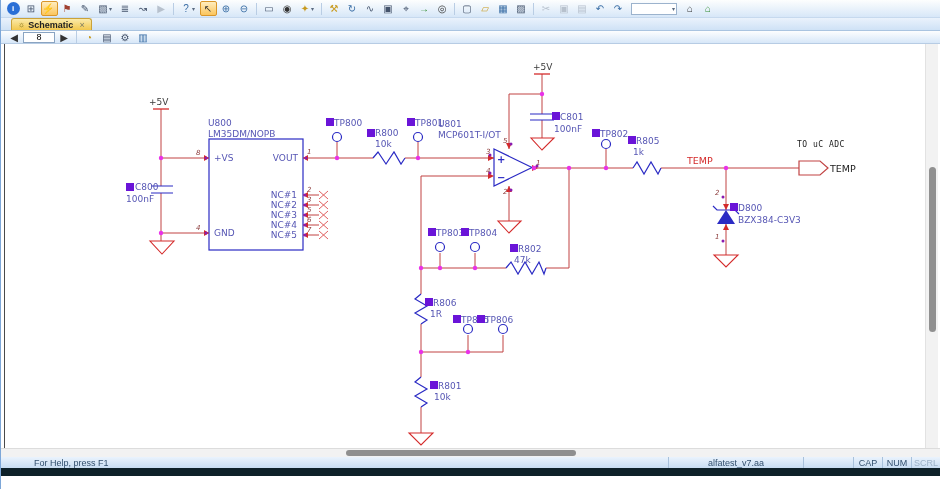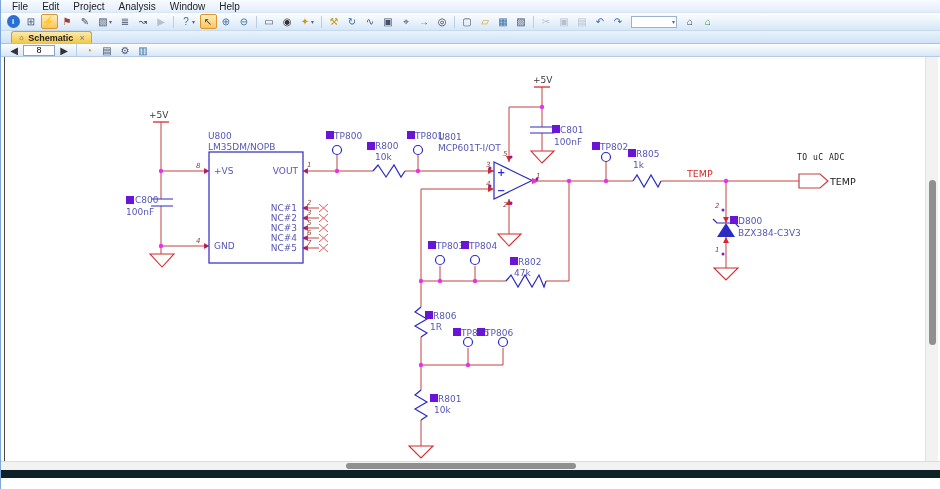--- a/index.html
+++ b/index.html
@@ -71,28 +71,20 @@
   .blk{font-size:9.5px;fill:#1a1a1a}
   .mono{font-size:8px;fill:#1a1a1a;font-family:"DejaVu Sans Mono",monospace;letter-spacing:.5px}
   .end{text-anchor:end}
   .opsign{font-size:10px;fill:#2b2bc4;font-weight:bold}
 </style>
 </head>
 <body>
 
 <div class="app">
 
-  <div class="menubar">
-    <span class="mi">File</span>
-    <span class="mi">Edit</span>
-    <span class="mi">Project</span>
-    <span class="mi">Analysis</span>
-    <span class="mi">Window</span>
-    <span class="mi">Help</span>
-  </div>
 
   <div class="toolbar t1">
     <span class="ti c-info">i</span>
     <span class="ti">⊞</span>
     <span class="ti sel c-gold">⚡</span>
     <span class="ti c-red">⚑</span>
     <span class="ti">✎</span>
     <span class="ti">▧</span>
     <span class="dd">▾</span>
     <span class="ti">≣</span>
@@ -396,15 +388,23 @@
 
     <div class="vscroll">
       <div class="vthumb"></div>
     </div>
   </div>
 
   <div class="hscroll">
     <div class="hthumb"></div>
   </div>
 
+  <div class="statusbar">
+    <span class="sb-help">For Help, press F1</span>
+    <span class="sb-panel sb-file">alfatest_v7.aa</span>
+    <span class="sb-panel sb-empty"></span>
+    <span class="sb-flag">CAP</span>
+    <span class="sb-flag">NUM</span>
+    <span class="sb-flag off">SCRL</span>
+  </div>
 
   <div class="bottombar"></div>
 </div>
 
 </body></html>

